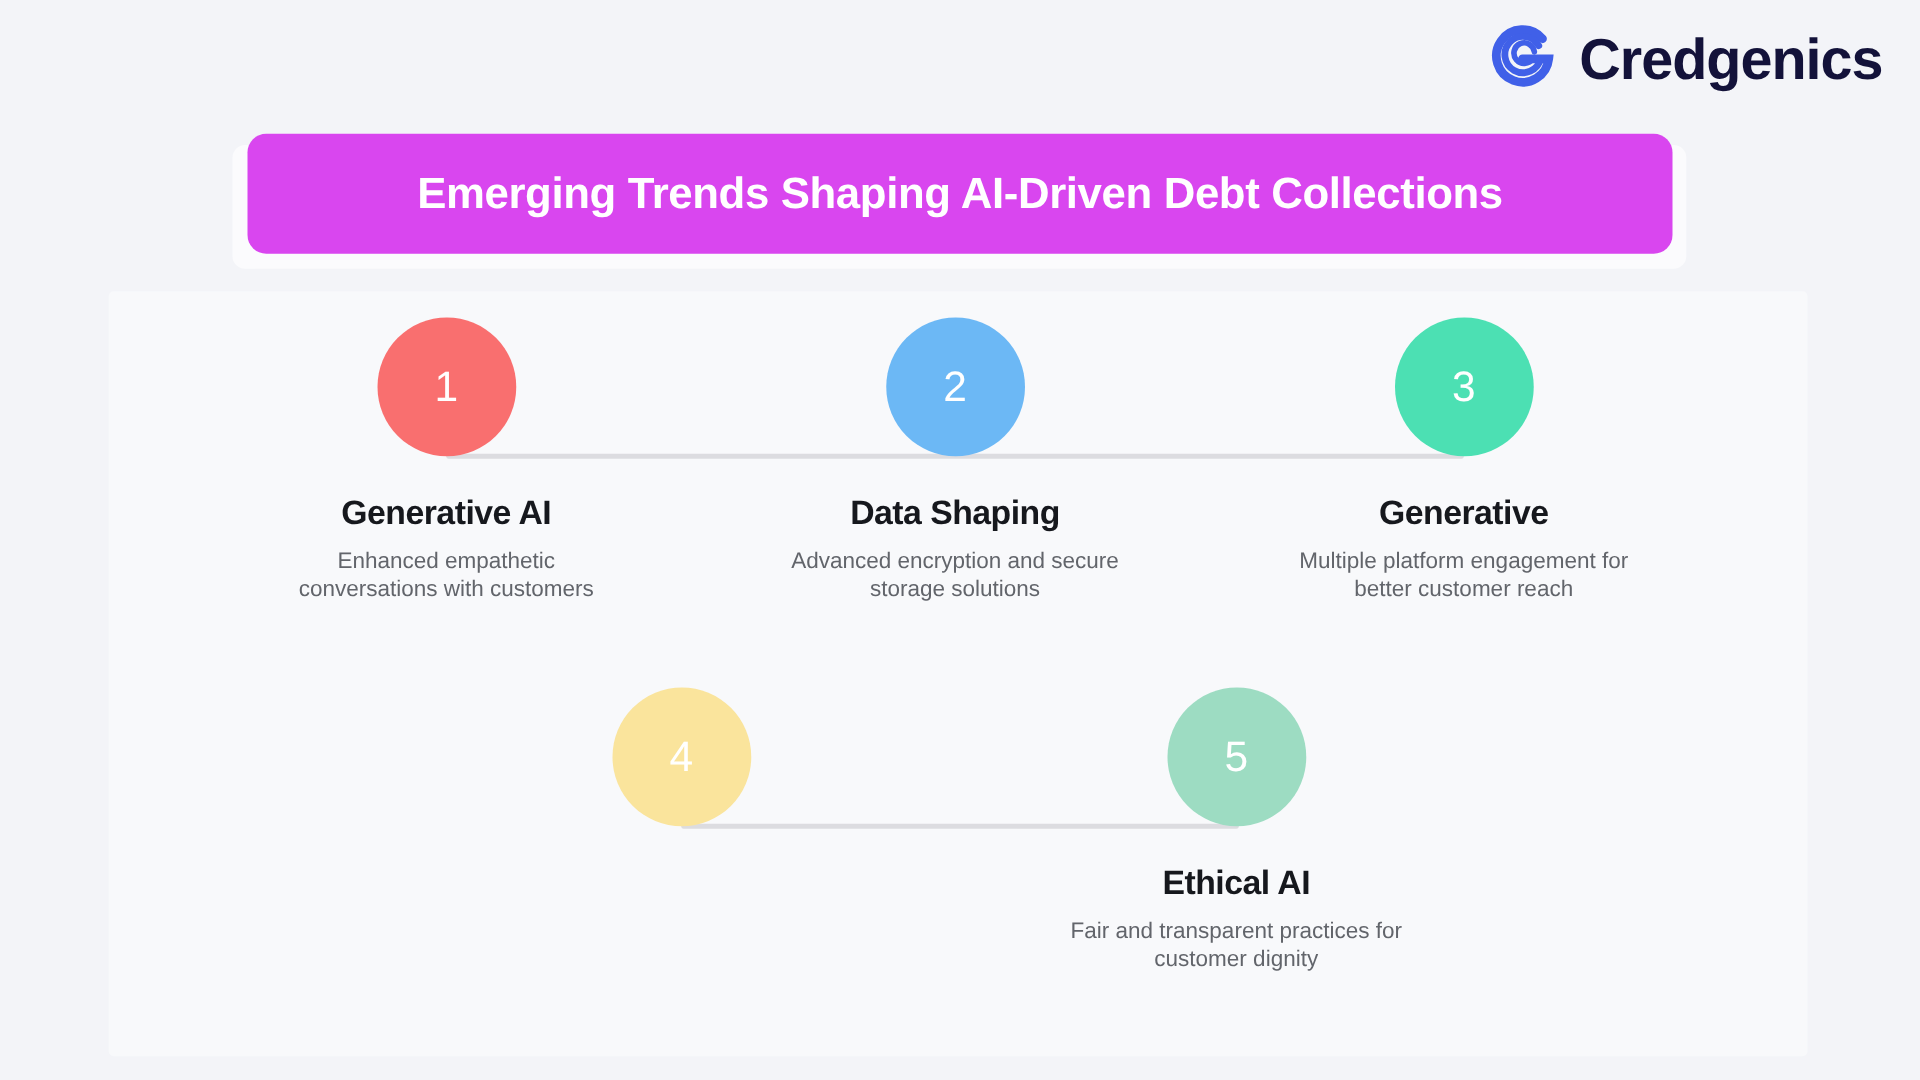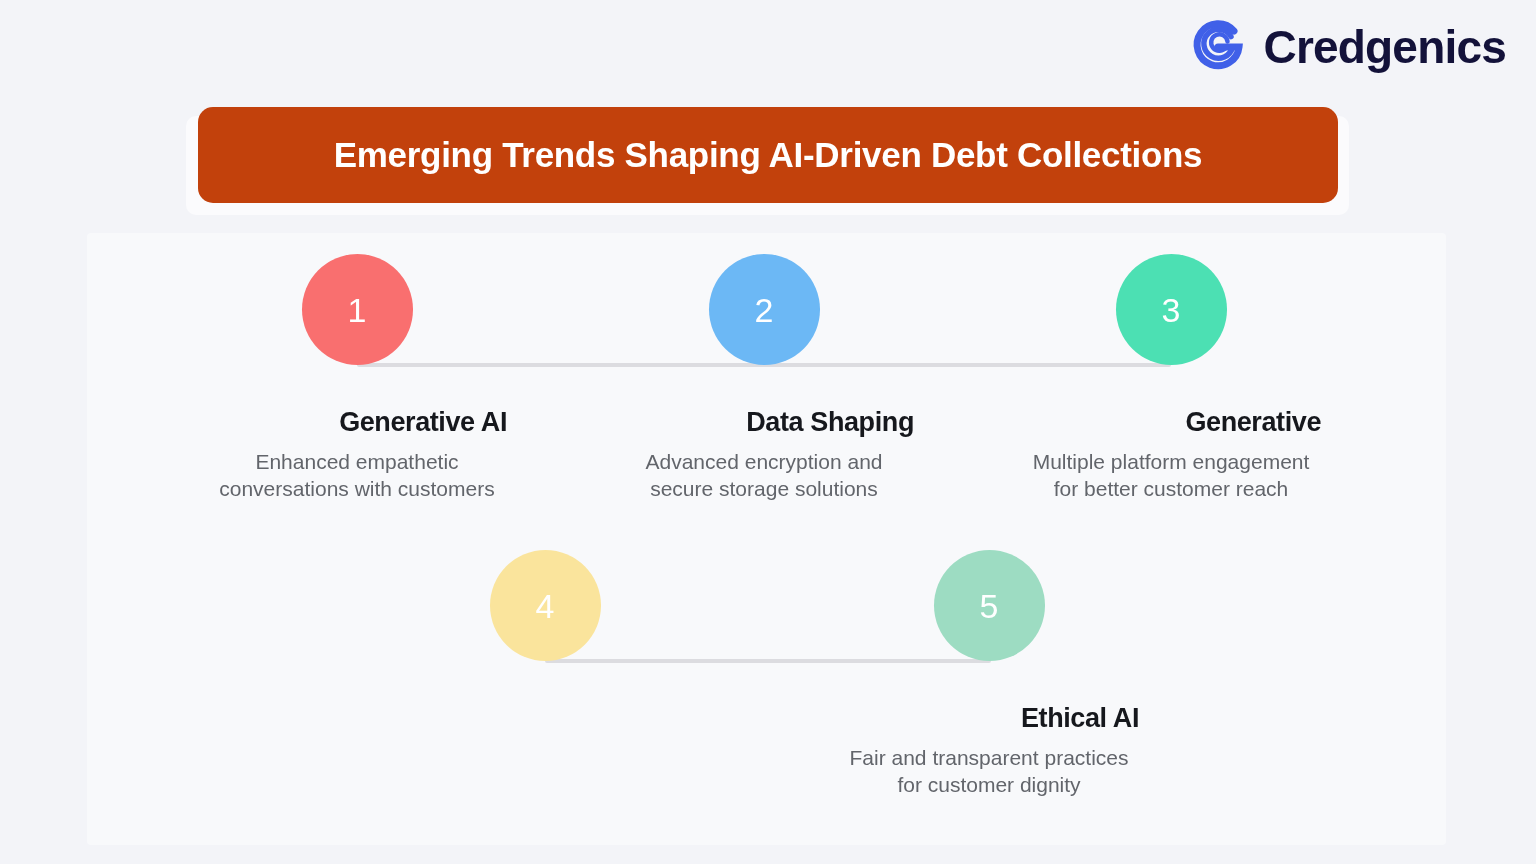--- a/index.html
+++ b/index.html
@@ -46,21 +46,21 @@
     height: 99px;
     background: #fbfbfd;
     border-radius: 10px;
   }
   #title-banner {
     position: absolute;
     left: 198px;
     top: 107px;
     width: 1140px;
     height: 96px;
-    background: #c2410c;
+    background: #d946ef;
     border-radius: 15px;
     display: flex;
     align-items: center;
     justify-content: center;
   }
   #title-banner-text {
     color: #ffffff;
     font-size: 35px;
     font-weight: bold;
     letter-spacing: -0.3px;
@@ -122,31 +122,30 @@
     position: relative;
     z-index: 2;
   }
   .step-number {
     color: #ffffff;
     font-size: 34px;
     font-weight: normal;
     line-height: 1;
   }
   .step-title {
-    margin-top: 41px;
+    margin-top: 29px;
     font-size: 27px;
     font-weight: bold;
     color: #16181d;
     letter-spacing: -0.4px;
     line-height: 1.2;
-    text-align: right;
   }
   .step-desc {
     margin-top: 11px;
-    font-size: 21px;
+    font-size: 18px;
     color: #62656b;
     line-height: 1.25;
     padding: 0 8px;
   }
 </style>
 </head>
 <body>
 
 <div id="stage">
 

